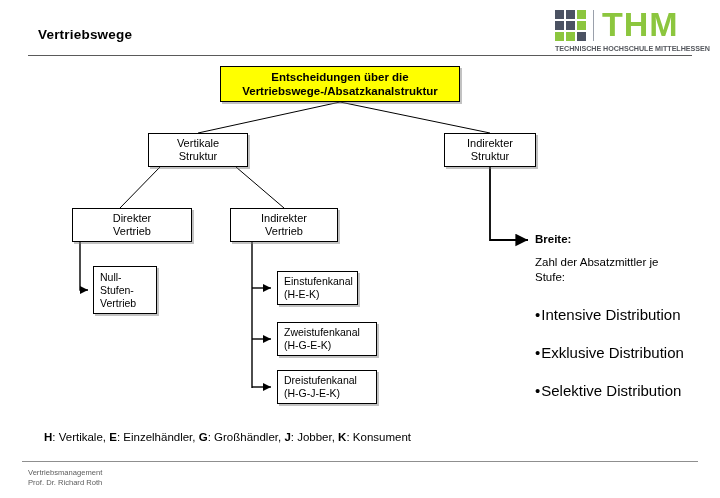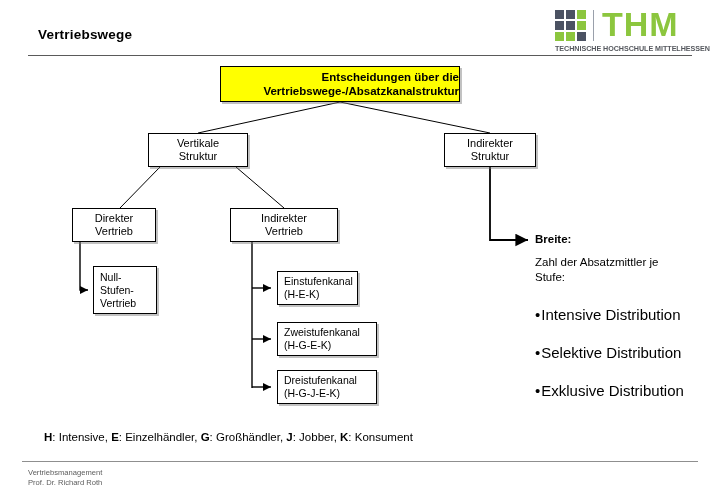--- a/index.html
+++ b/index.html
@@ -110,26 +110,25 @@
   .node.center { align-items: center; text-align: center; }
   .node.left   { align-items: flex-start; text-align: left; padding-left: 6px; }
 
   #node-root {
     left: 220px; top: 66px; width: 240px; height: 36px;
     background: #ffff00;
     font-weight: bold;
     font-size: 11.5px;
     line-height: 14.5px;
     border: 1px solid #000;
-    align-items: flex-end;
   }
 
   #node-vertikal   { left: 148px; top: 133px; width: 100px; height: 34px; }
   #node-horizontal { left: 444px; top: 133px; width: 92px;  height: 34px; }
-  #node-direkt     { left: 72px;  top: 208px; width: 84px;  height: 34px; align-items: center; }
+  #node-direkt     { left: 72px;  top: 208px; width: 120px;  height: 34px; align-items: center; }
   #node-indirekt   { left: 230px; top: 208px; width: 108px; height: 34px; }
 
   #node-null       { left: 93px;  top: 266px; width: 64px;  height: 48px; font-size: 10.5px; line-height: 13px; }
 
   #node-eins       { left: 277px; top: 271px; width: 81px; height: 34px; font-size: 10.5px; line-height: 13px; }
   #node-zwei       { left: 277px; top: 322px; width: 100px; height: 34px; font-size: 10.5px; line-height: 13px; }
   #node-drei       { left: 277px; top: 370px; width: 100px; height: 34px; font-size: 10.5px; line-height: 13px; }
 
   
   #connectors {
@@ -289,25 +288,25 @@
     <div>(H-G-J-E-K)</div>
   </div>
 
   <div id="breite-block">
     <div id="breite-title">Breite:</div>
     <div id="breite-sub">
       <div>Zahl der Absatzmittler je</div>
       <div>Stufe:</div>
     </div>
     <div class="breite-bullet"><span class="dot">•</span><span>Intensive Distribution</span></div>
+    <div class="breite-bullet"><span class="dot">•</span><span>Exklusive Distribution</span></div>
     <div class="breite-bullet"><span class="dot">•</span><span>Selektive Distribution</span></div>
-    <div class="breite-bullet"><span class="dot">•</span><span>Exklusive Distribution</span></div>
-  </div>
-
-  <div id="legend"><b>H</b><span>: Intensive, </span><b>E</b><span>: Einzelhändler, </span><b>G</b><span>: Großhändler, </span><b>J</b><span>: Jobber, </span><b>K</b><span>: Konsument</span></div>
+  </div>
+
+  <div id="legend"><b>H</b><span>: Vertikale, </span><b>E</b><span>: Einzelhändler, </span><b>G</b><span>: Großhändler, </span><b>J</b><span>: Jobber, </span><b>K</b><span>: Konsument</span></div>
 
   <div id="footer-rule"></div>
   <div id="footer-text">
     <div>Vertriebsmanagement</div>
     <div>Prof. Dr. Richard Roth</div>
   </div>
 
 </div>
 
 </body></html>

